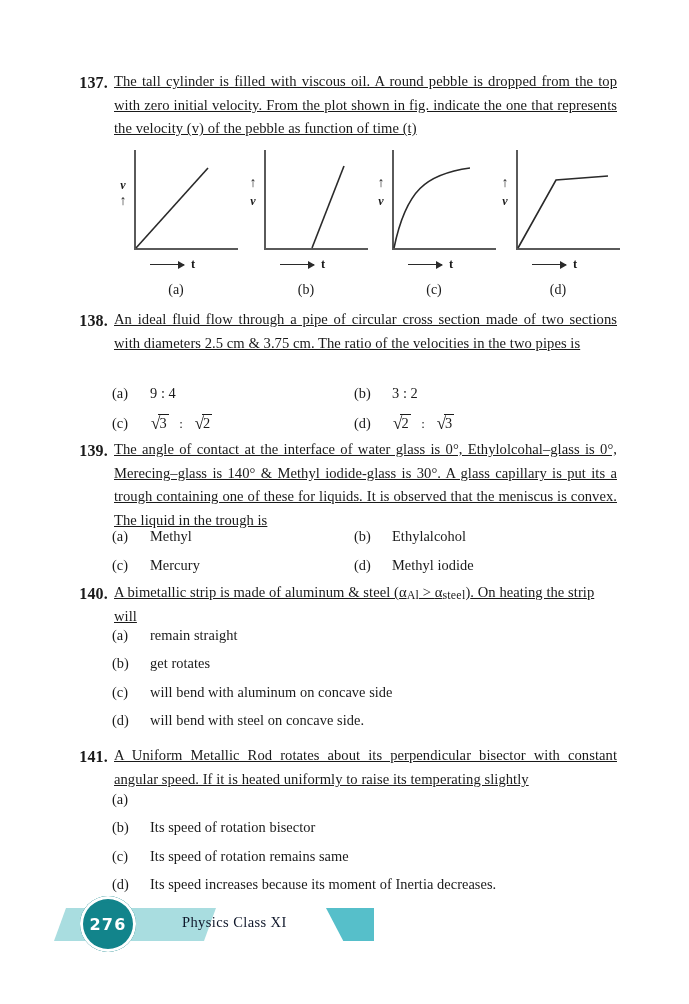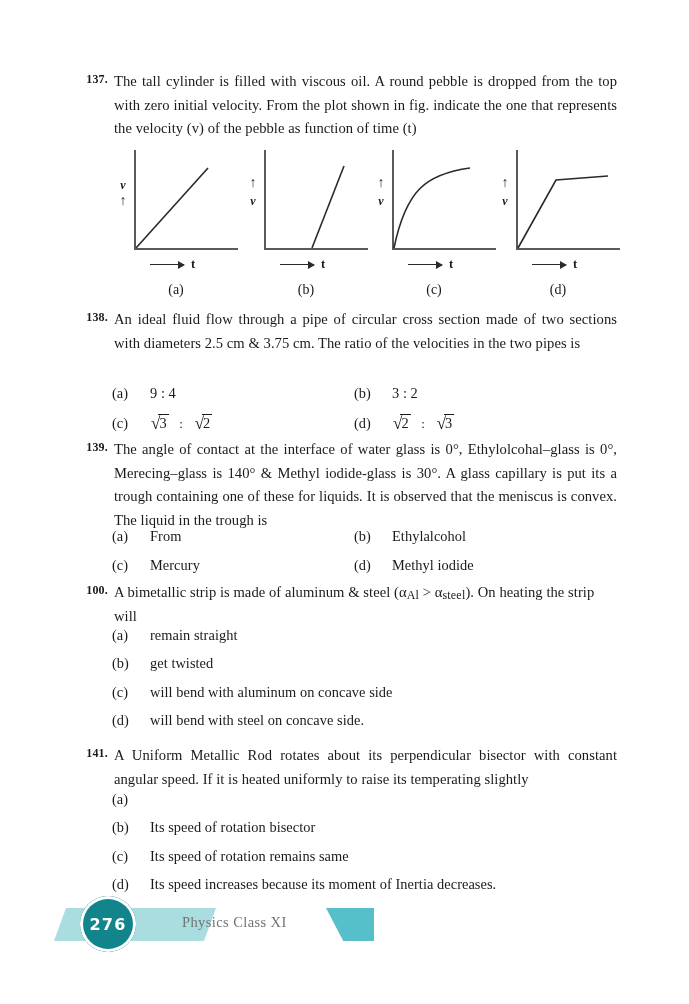--- a/index.html
+++ b/index.html
@@ -25,35 +25,36 @@
     position: absolute;
     left: 72px;
     width: 545px;
   }
   .q-head {
     display: flex;
     align-items: flex-start;
   }
   .q-num {
     font-weight: bold;
-    font-size: 12px;
+    font-size: 16px;
     width: 36px;
     flex: 0 0 36px;
     text-align: right;
     padding-right: 6px;
     line-height: 1.62;
     letter-spacing: 0.2px;
   }
   .q-text {
     flex: 1 1 auto;
     font-size: 14.6px;
     line-height: 1.62;
     text-align: justify;
     text-justify: inter-word;
     letter-spacing: 0.05px;
+    text-decoration: underline;
   }
   .q-text.nojust { text-align: left; }
 
   
   .opts {
     position: absolute;
     left: 112px;
     width: 505px;
   }
   .opt-row {
@@ -241,21 +242,21 @@
     font-weight: bold;
     letter-spacing: 1.2px;
     font-family: "DejaVu Sans", sans-serif;
   }
   .foot-title {
     position: absolute;
     left: 182px;
     top: 18px;
     font-size: 14.5px;
     letter-spacing: 0.4px;
-    color: #737373;
+    color: #0f172a;
   }
 </style>
 </head>
 <body>
 
 <div class="page">
 
   <div class="q" style="top:70px;">
     <div class="q-head">
       <div class="q-num">137.</div>
@@ -377,57 +378,57 @@
     <div class="q-head">
       <div class="q-num">139.</div>
       <div class="q-text">The angle of contact at the interface of water glass is 0°, Ethylolcohal–glass is 0°, Merecing–glass is 140° &amp; Methyl iodide-glass is 30°. A glass capillary is put its a trough containing one of these for liquids. It is observed that the meniscus is convex. The liquid in the trough is</div>
     </div>
   </div>
 
   <div class="opts" style="top:528px;">
     <div class="opt-row">
       <div class="opt opt-col-a">
         <span class="opt-lbl">(a)</span>
-        <span class="opt-txt">From</span>
+        <span class="opt-txt">Methyl</span>
       </div>
       <div class="opt">
         <span class="opt-lbl">(b)</span>
         <span class="opt-txt">Ethylalcohol</span>
       </div>
     </div>
     <div class="opt-row">
       <div class="opt opt-col-a">
         <span class="opt-lbl">(c)</span>
         <span class="opt-txt">Mercury</span>
       </div>
       <div class="opt">
         <span class="opt-lbl">(d)</span>
         <span class="opt-txt">Methyl iodide</span>
       </div>
     </div>
   </div>
 
   <div class="q" style="top:581px;">
     <div class="q-head">
-      <div class="q-num">100.</div>
+      <div class="q-num">140.</div>
       <div class="q-text nojust"><span>A bimetallic strip is made of aluminum &amp; steel </span><span class="formula"><span>(</span><span class="alpha">α</span><sub>Al</sub><span> &gt; </span><span class="alpha">α</span><sub>steel</sub><span>)</span></span><span>. On heating the strip will</span></div>
     </div>
   </div>
 
   <div class="opts opt-stack" style="top:627px;">
     <div class="opt-row">
       <div class="opt opt-full">
         <span class="opt-lbl">(a)</span>
         <span class="opt-txt">remain straight</span>
       </div>
     </div>
     <div class="opt-row">
       <div class="opt opt-full">
         <span class="opt-lbl">(b)</span>
-        <span class="opt-txt">get twisted</span>
+        <span class="opt-txt">get rotates</span>
       </div>
     </div>
     <div class="opt-row">
       <div class="opt opt-full">
         <span class="opt-lbl">(c)</span>
         <span class="opt-txt">will bend with aluminum on concave side</span>
       </div>
     </div>
     <div class="opt-row">
       <div class="opt opt-full">

